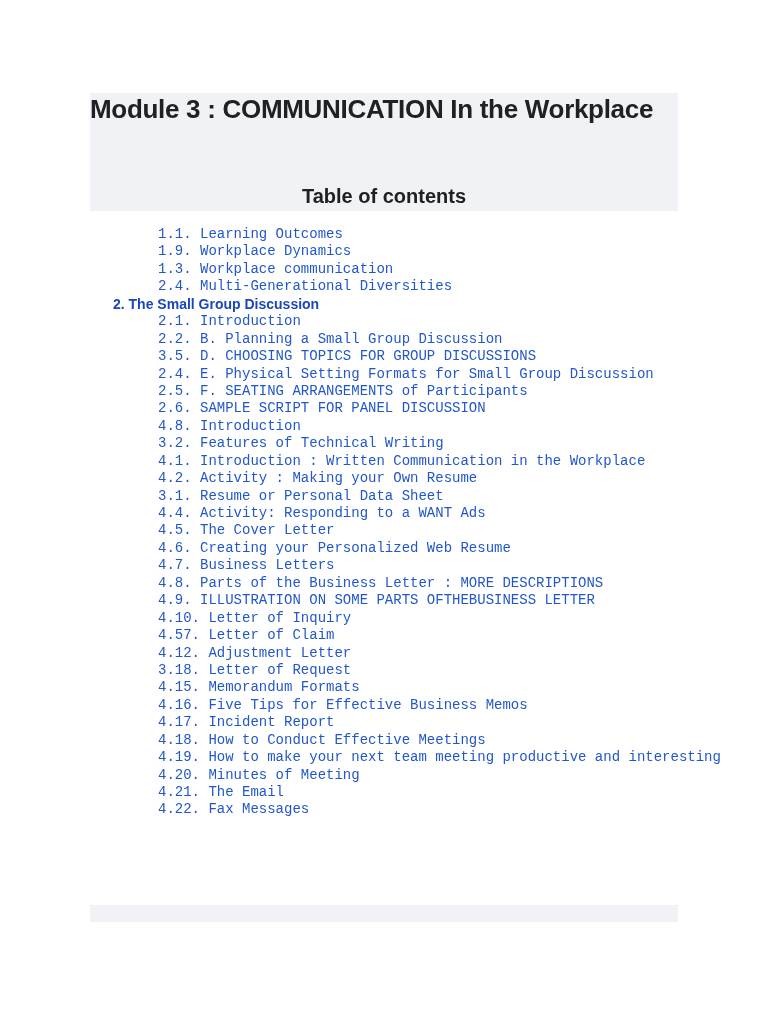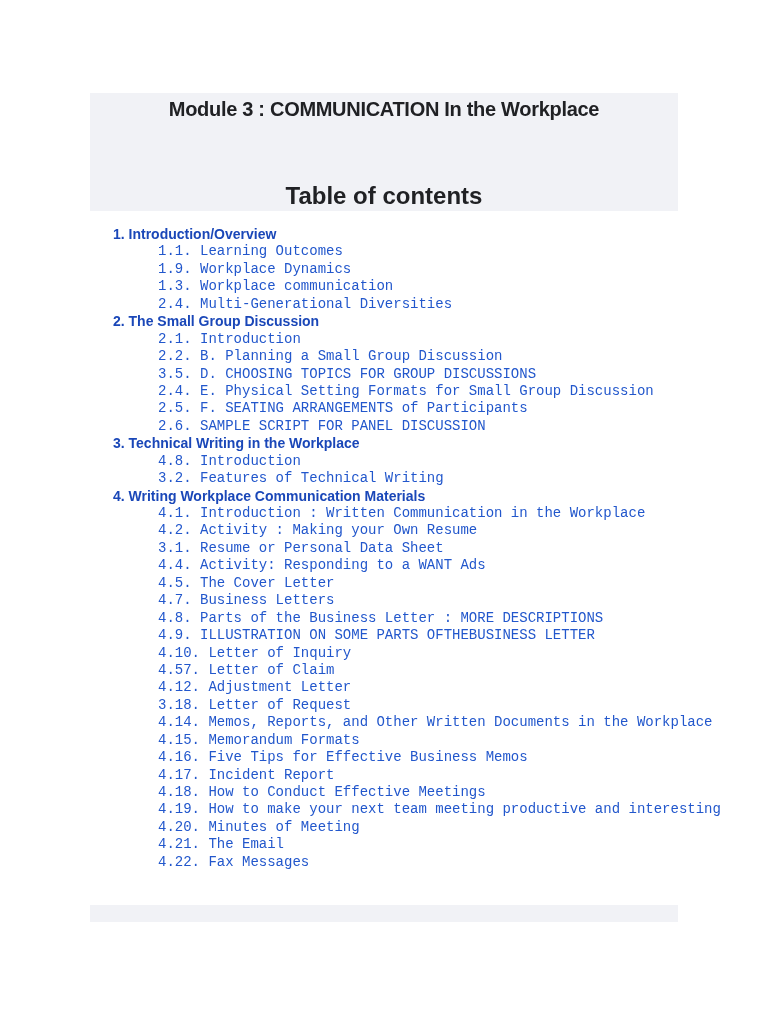--- a/index.html
+++ b/index.html
@@ -3,26 +3,26 @@
 <meta charset="utf-8">
 <style>
   html, body { margin: 0; padding: 0; background: #ffffff; }
   body { width: 768px; height: 1024px; position: relative; overflow: hidden; font-family: "Liberation Sans", sans-serif; }
   .header-box {
     position: absolute; left: 90px; top: 93px; width: 588px; height: 118px;
     background: #f1f2f6;
   }
   .doc-title {
     position: absolute; left: 90px; top: 88px; width: 588px;
-    text-align: center; font-weight: bold; font-size: 20px; line-height: 43px;
+    text-align: left; font-weight: bold; font-size: 26px; line-height: 43px;
     color: #202124; letter-spacing: -0.3px;
   }
   .toc-heading {
     position: absolute; left: 90px; top: 182px; width: 588px;
-    text-align: center; font-weight: bold; font-size: 24px; line-height: 28px;
+    text-align: center; font-weight: bold; font-size: 20px; line-height: 28px;
     color: #202124;
   }
   .toc {
     position: absolute; left: 113px; top: 226px; width: 560px;
     font-size: 14px; line-height: 17.43px; color: #1a4fc4;
   }
   .toc-section { font-weight: bold; color: #1a47b8; cursor: pointer; white-space: nowrap; }
   .toc-sub { padding-left: 45px; cursor: pointer; white-space: nowrap; color: #2257cc; font-family: Liberation Mono, monospace; }
   .footer-box {
     position: absolute; left: 90px; top: 905px; width: 588px; height: 17px;
@@ -30,52 +30,49 @@
   }
 </style>
 </head>
 <body>
 
 <div class="header-box"></div>
 <div class="doc-title">Module 3 : COMMUNICATION In the Workplace</div>
 <div class="toc-heading">Table of contents</div>
 
 <div class="toc">
-  <div class="toc-section">1. Introduction/Overview</div>
   <div class="toc-sub">1.1. Learning Outcomes</div>
   <div class="toc-sub">1.9. Workplace Dynamics</div>
   <div class="toc-sub">1.3. Workplace communication</div>
   <div class="toc-sub">2.4. Multi-Generational Diversities</div>
 
   <div class="toc-section">2. The Small Group Discussion</div>
   <div class="toc-sub">2.1. Introduction</div>
   <div class="toc-sub">2.2. B. Planning a Small Group Discussion</div>
   <div class="toc-sub">3.5. D. CHOOSING TOPICS FOR GROUP DISCUSSIONS</div>
   <div class="toc-sub">2.4. E. Physical Setting Formats for Small Group Discussion</div>
   <div class="toc-sub">2.5. F. SEATING ARRANGEMENTS of Participants</div>
   <div class="toc-sub">2.6. SAMPLE SCRIPT FOR PANEL DISCUSSION</div>
 
-  <div class="toc-section">3. Technical Writing in the Workplace</div>
   <div class="toc-sub">4.8. Introduction</div>
   <div class="toc-sub">3.2. Features of Technical Writing</div>
 
-  <div class="toc-section">4. Writing Workplace Communication Materials</div>
   <div class="toc-sub">4.1. Introduction : Written Communication in the Workplace</div>
   <div class="toc-sub">4.2. Activity : Making your Own Resume</div>
   <div class="toc-sub">3.1. Resume or Personal Data Sheet</div>
   <div class="toc-sub">4.4. Activity: Responding to a WANT Ads</div>
   <div class="toc-sub">4.5. The Cover Letter</div>
+  <div class="toc-sub">4.6. Creating your Personalized Web Resume</div>
   <div class="toc-sub">4.7. Business Letters</div>
   <div class="toc-sub">4.8. Parts of the Business Letter : MORE DESCRIPTIONS</div>
   <div class="toc-sub">4.9. ILLUSTRATION ON SOME PARTS OFTHEBUSINESS LETTER</div>
   <div class="toc-sub">4.10. Letter of Inquiry</div>
   <div class="toc-sub">4.57. Letter of Claim</div>
   <div class="toc-sub">4.12. Adjustment Letter</div>
   <div class="toc-sub">3.18. Letter of Request</div>
-  <div class="toc-sub">4.14. Memos, Reports, and Other Written Documents in the Workplace</div>
   <div class="toc-sub">4.15. Memorandum Formats</div>
   <div class="toc-sub">4.16. Five Tips for Effective Business Memos</div>
   <div class="toc-sub">4.17. Incident Report</div>
   <div class="toc-sub">4.18. How to Conduct Effective Meetings</div>
   <div class="toc-sub">4.19. How to make your next team meeting productive and interesting</div>
   <div class="toc-sub">4.20. Minutes of Meeting</div>
   <div class="toc-sub">4.21. The Email</div>
   <div class="toc-sub">4.22. Fax Messages</div>
 </div>
 

